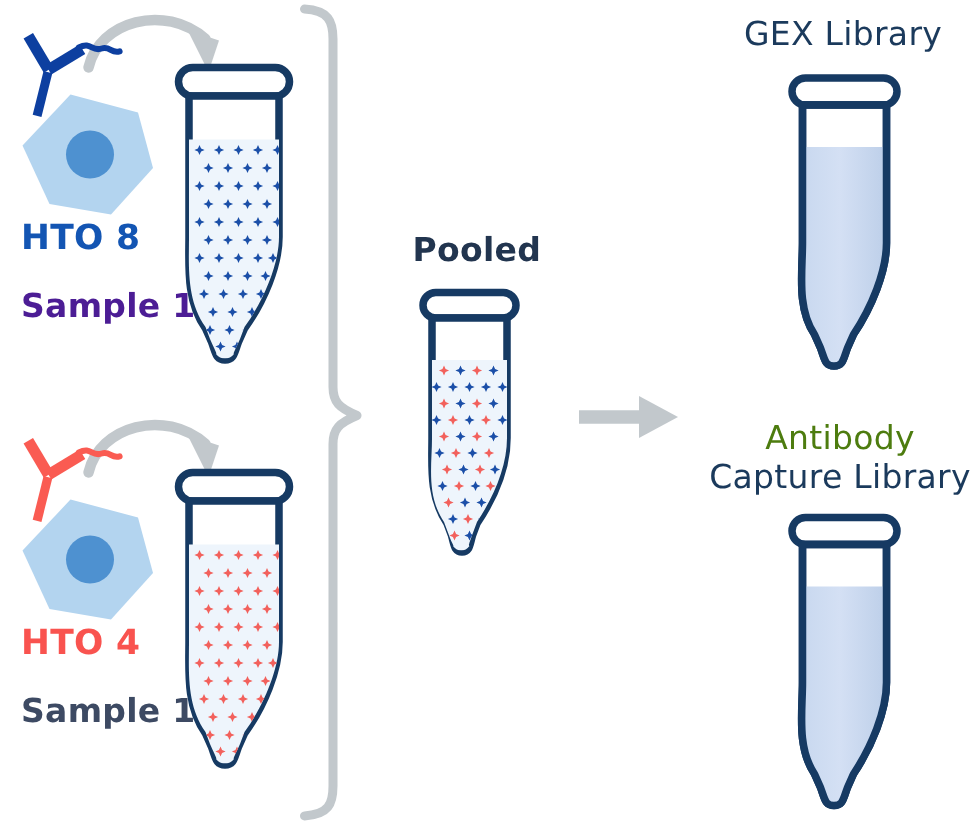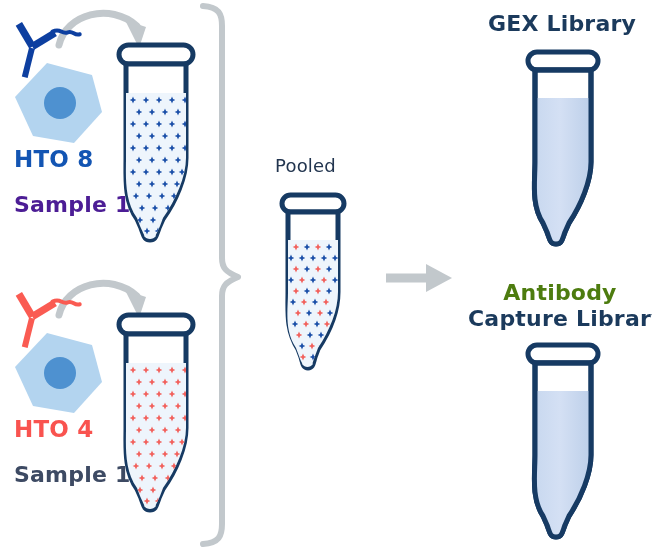--- a/index.html
+++ b/index.html
@@ -7,22 +7,22 @@
     width:652px;height:550px;position:relative;overflow:hidden;
     font-family:"DejaVu Sans","Liberation Sans",sans-serif;
   }
   #stage{position:absolute;left:0;top:0;width:652px;height:550px;}
   #stage svg{display:block;}
 
   .lbl{position:absolute;white-space:pre;line-height:1.12;}
 
   .lbl-hto{font-weight:bold;font-size:23px;letter-spacing:.2px;}
   .lbl-sample{font-weight:bold;font-size:22px;letter-spacing:.2px;}
-  .lbl-pooled{font-weight:normal;font-size:18px;letter-spacing:.2px;}
-  .lbl-lib{font-weight:bold;font-size:22px;letter-spacing:.2px;text-align:center;}
+  .lbl-pooled{font-weight:bold;font-size:22px;letter-spacing:.2px;}
+  .lbl-lib{font-weight:normal;font-size:22px;letter-spacing:.2px;text-align:center;}
 </style>
 </head>
 <body>
 
 <div id="stage">
 <svg width="652" height="550" viewBox="0 0 652 550" xmlns="http://www.w3.org/2000/svg">
   <defs>
 
     <g id="dotBlue">
       <path d="M0,-3.4 L1.05,-1.05 L3.4,0 L1.05,1.05 L0,3.4 L-1.05,1.05 L-3.4,0 L-1.05,-1.05 Z" fill="#1b4fa8"></path>

